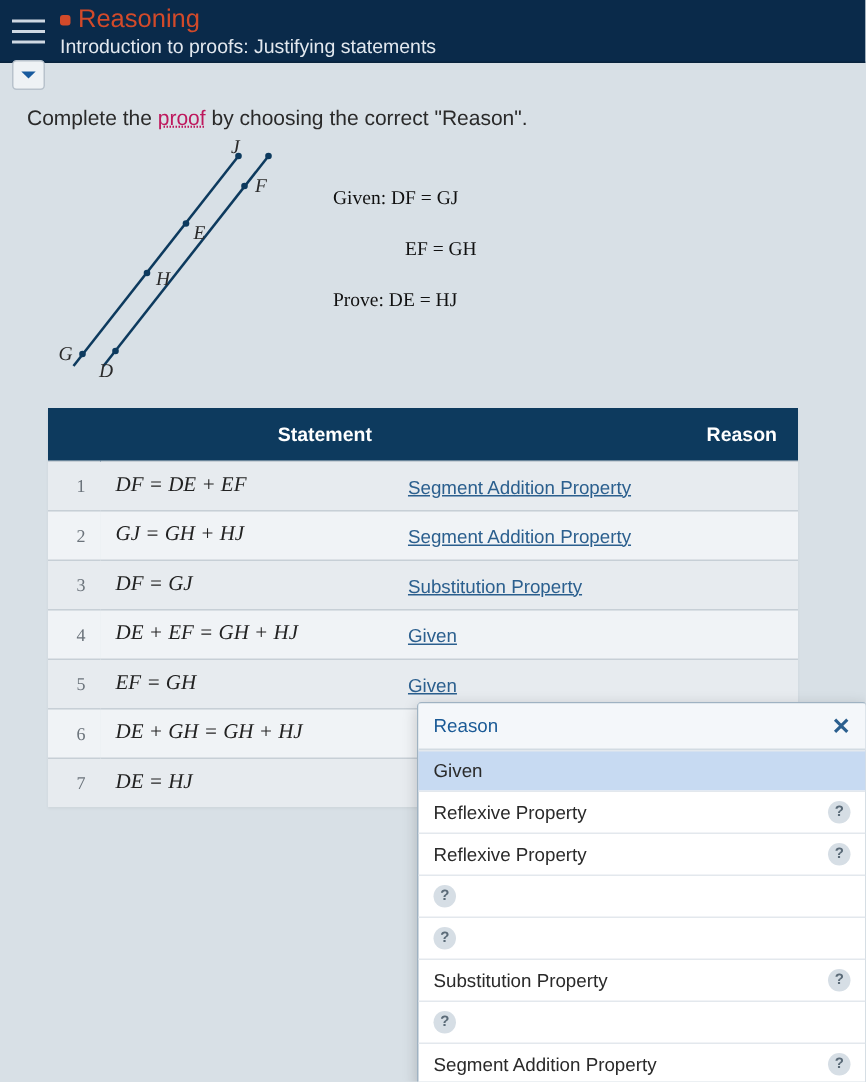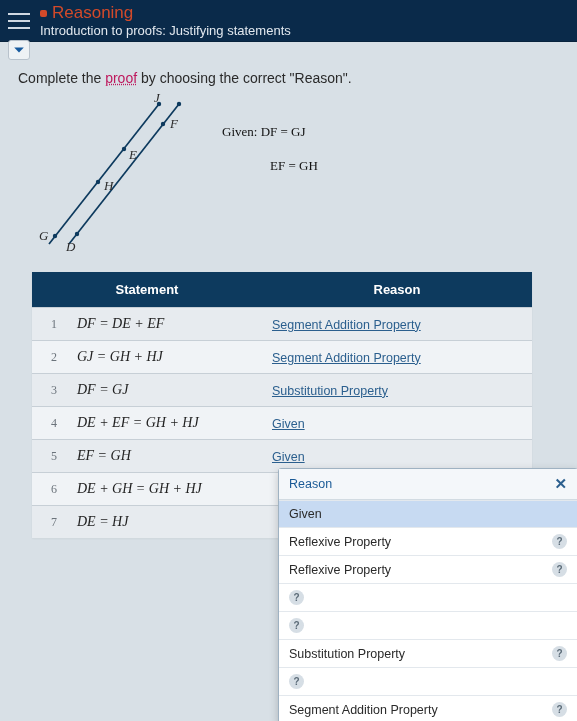--- a/index.html
+++ b/index.html
@@ -67,21 +67,21 @@
     width: 500px;
     border-collapse: collapse;
     background: #e7ebef;
     box-shadow: 0 1px 2px rgba(0,0,0,.05);
   }
   table.proof thead th {
     background: #0d3a5e;
     color: #fff;
     font-weight: bold;
     font-size: 13px;
-    text-align: center;
+    text-align: right;
     padding: 10px 14px;
   }
   table.proof thead th.stmt { width: 46%; }
   table.proof tbody tr { border-top: 1px solid #c7cfd6; }
   table.proof tbody td {
     padding: 8px 10px;
     vertical-align: middle;
   }
   td.num { width: 22px; color: #6b737b; font-size: 12px; text-align: right; padding-right: 4px; font-family: "Times New Roman", serif;}
   td.stmt { font-family: "Times New Roman", serif; font-style: italic; font-size: 14px; color: #222; }
@@ -173,20 +173,24 @@
     </div>
 
     <div class="given-block">
       <div>
         <span class="gl">Given:</span>
         <span>DF = GJ</span>
       </div>
       <div class="ind">
         <span>EF = GH</span>
       </div>
+      <div>
+        <span class="gl">Prove:</span>
+        <span>DE = HJ</span>
+      </div>
     </div>
   </div>
 
   <div class="proof-wrap">
     <table class="proof">
       <thead>
         <tr>
           <th class="stmt" colspan="2">Statement</th>
           <th>Reason</th>
         </tr>

